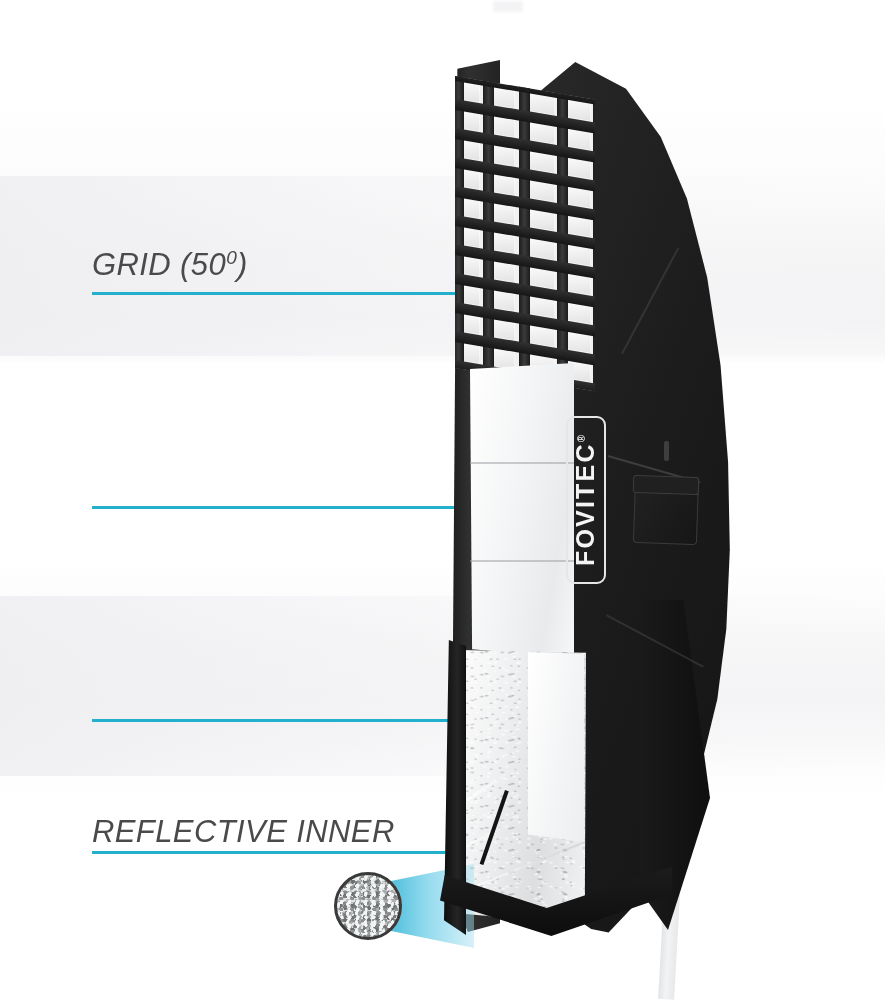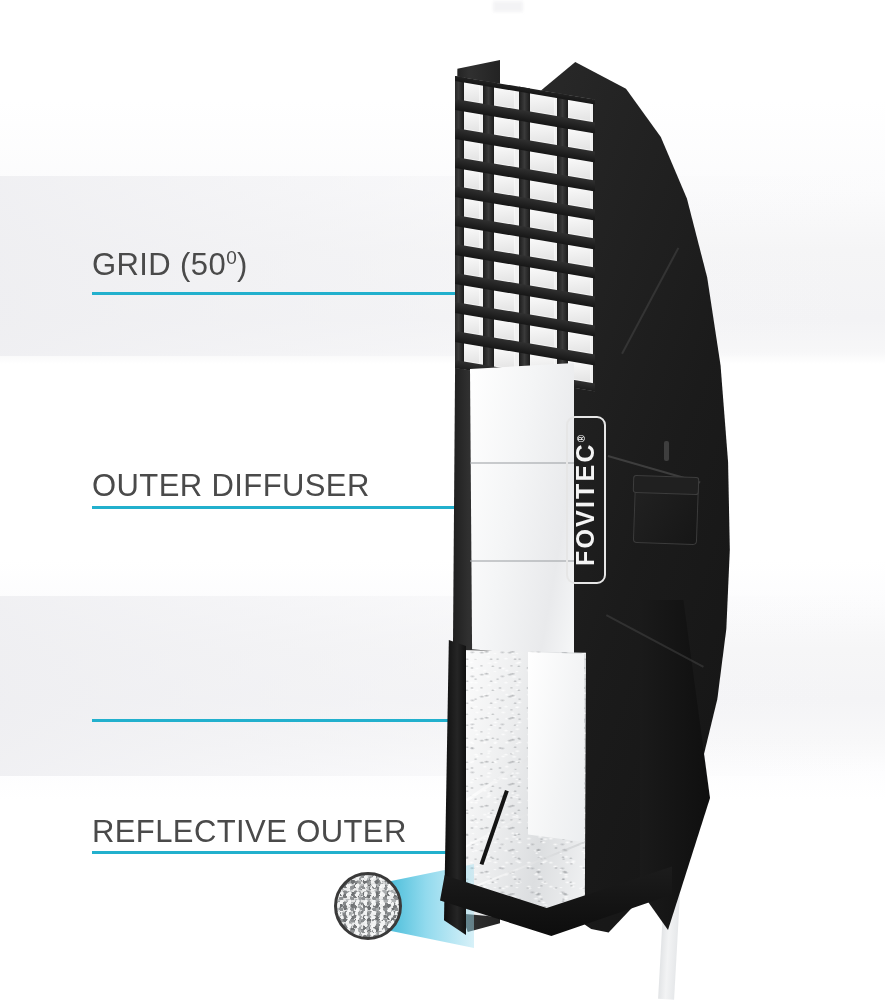--- a/index.html
+++ b/index.html
@@ -56,20 +56,21 @@
 
   
   .callout { position: absolute; }
   .callout-text {
     font-size: 31px;
     font-weight: 400;
     letter-spacing: .4px;
     color: #4a4a4a;
     white-space: nowrap;
     line-height: 1;
+    font-style: italic;
   }
   .callout-text .sup {
     font-size: 19px;
     vertical-align: super;
     line-height: 0;
   }
   .leader {
     position: absolute;
     height: 3px;
     background: #22b0cd;
@@ -519,28 +520,25 @@
     <div class="mag-cone"></div>
     <div class="mag-circle"></div>
   </div>
 
   <div class="callout" style="left:92px; top:249px;">
     <div class="callout-text"><span>GRID (50</span><span class="sup">0</span><span>)</span></div>
   </div>
   <div class="leader" style="left:92px; top:292px; width:385px;"></div>
   <div class="arrowhead" style="left:475px; top:288px;"></div>
 
-  <div class="callout" style="left:92px; top:470px;">
-    <div class="callout-text">OUTER DIFFUSER</div>
-  </div>
   <div class="leader" style="left:92px; top:506px; width:408px;"></div>
   <div class="arrowhead" style="left:498px; top:502px;"></div>
 
   <div class="leader" style="left:92px; top:719px; width:408px;"></div>
   <div class="arrowhead" style="left:498px; top:715px;"></div>
 
   <div class="callout" style="left:92px; top:816px;">
-    <div class="callout-text">REFLECTIVE OUTER</div>
+    <div class="callout-text">REFLECTIVE INNER</div>
   </div>
   <div class="leader" style="left:92px; top:851px; width:408px;"></div>
   <div class="arrowhead" style="left:498px; top:847px;"></div>
 
 </div>
 
 </body></html>

